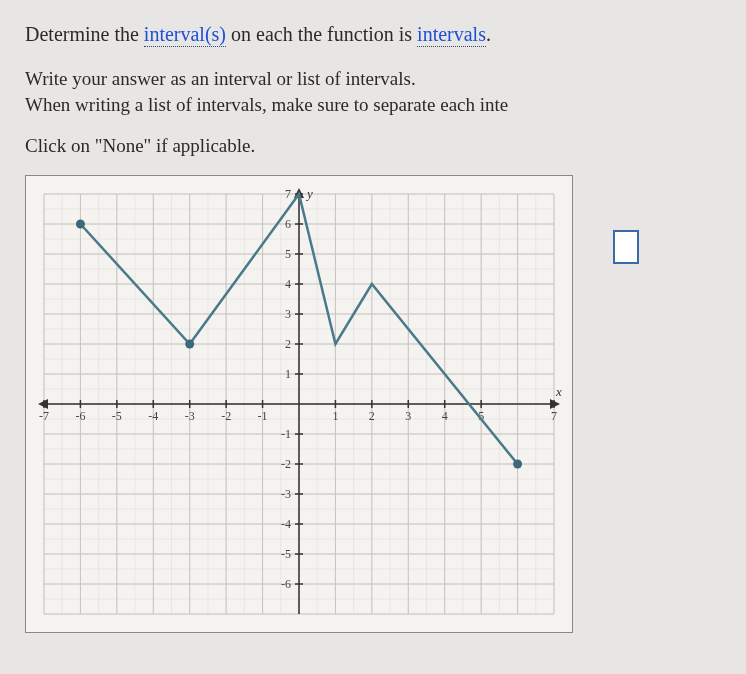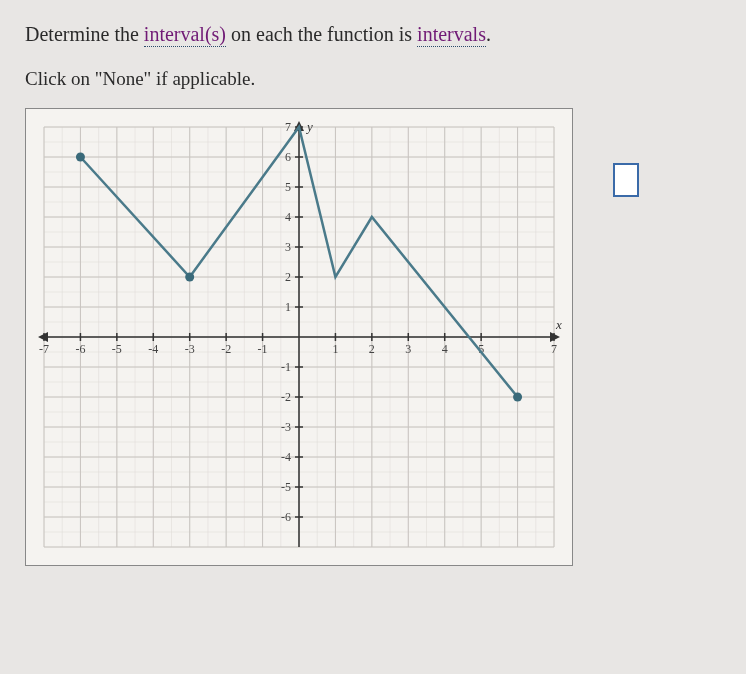--- a/index.html
+++ b/index.html
@@ -18,21 +18,21 @@
       margin-bottom: 18px;
       line-height: 1.4;
     }
     .instruction {
       font-size: 19px;
       line-height: 1.35;
       margin-bottom: 16px;
     }
     .dotted-underline {
       border-bottom: 1.5px dotted #2a4a6a;
-      color: #701a75;
+      color: #1d4ed8;
       padding-bottom: 1px;
     }
     .chart-area {
       display: flex;
       align-items: flex-start;
       gap: 40px;
       margin-top: 8px;
     }
     .chart-box {
       border: 1.5px solid #888;
@@ -58,20 +58,22 @@
     .data-point { fill: #3a6a7a; }
   </style>
 </head>
 <body>
 
 <div class="question-line">
   <span>Determine the </span><span class="dotted-underline">interval(s)</span><span> on each the function is </span><span class="dotted-underline">intervals</span><span>.</span>
 </div>
 
 <div class="instruction">
+  <div>Write your answer as an interval or list of intervals.</div>
+  <div>When writing a list of intervals, make sure to separate each inte</div>
 </div>
 
 <div class="instruction">Click on "None" if applicable.</div>
 
 <div class="chart-area">
   <div class="chart-box">
     <svg id="chart-svg" width="530" height="440">
         <line x1="10" y1="430" x2="10" y2="10" class="grid-minor"></line>
         <line x1="28.21428571428571" y1="430" x2="28.21428571428571" y2="10" class="grid-minor"></line>
         <line x1="46.42857142857142" y1="430" x2="46.42857142857142" y2="10" class="grid-minor"></line>

